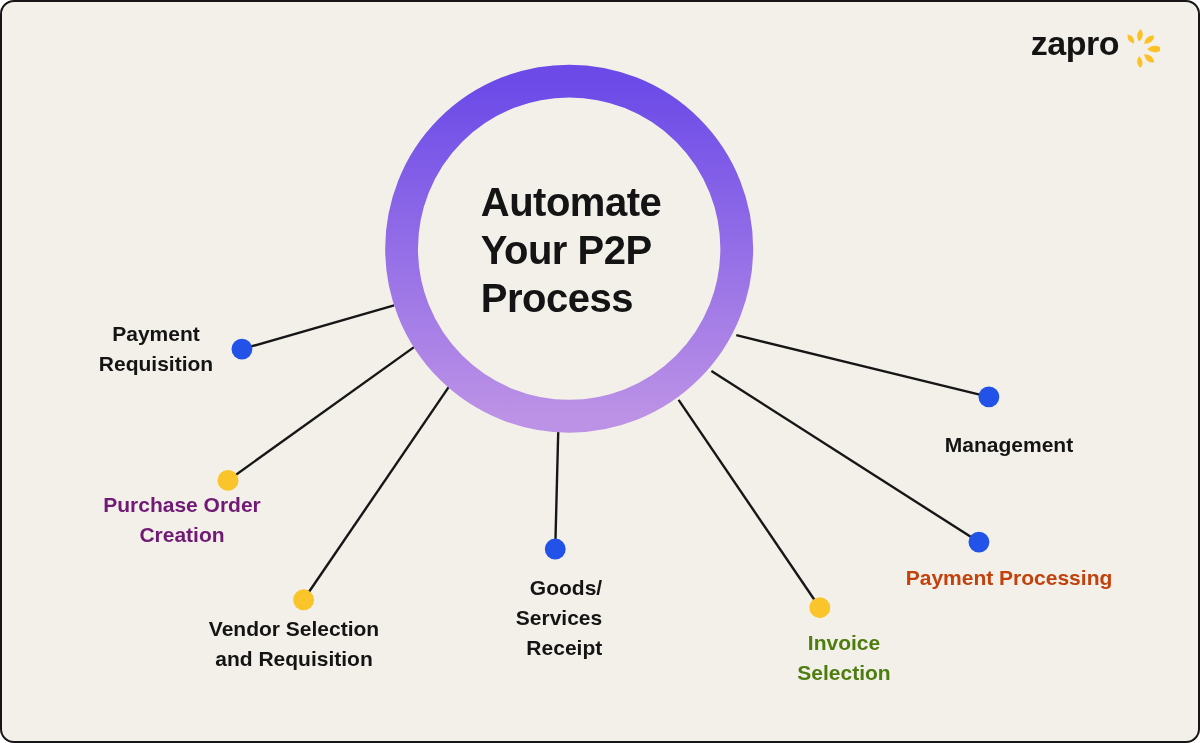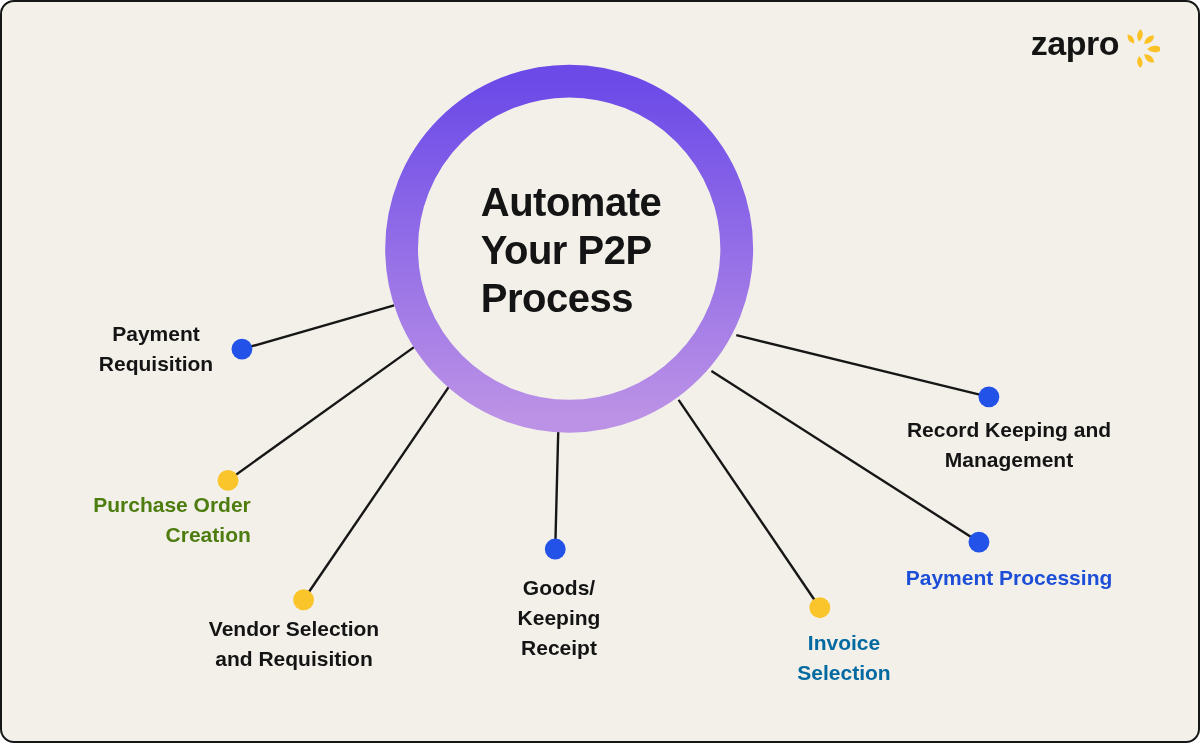--- a/index.html
+++ b/index.html
@@ -93,42 +93,41 @@
     <div>Automate</div>
     <div>Your P2P</div>
     <div>Process</div>
   </div>
 
   <div id="labels">
       <div class="node-label" style="left: 154px; top: 347px; color: rgb(20, 20, 20);">
         <div>Payment</div>
         <div>Requisition</div>
       </div>
-      <div class="node-label" style="left: 170px; top: 518px; color: #4d7c0f; text-align: right;">
+      <div class="node-label" style="left: 180px; top: 518px; color: #701a75;">
         <div>Purchase Order</div>
         <div>Creation</div>
       </div>
       <div class="node-label" style="left: 292px; top: 642px; color: rgb(20, 20, 20);">
         <div>Vendor Selection</div>
         <div>and Requisition</div>
       </div>
-      <div class="node-label" style="left: 557px; top: 616px; color: rgb(20, 20, 20);">
+      <div class="node-label" style="left: 557px; top: 616px; color: rgb(20, 20, 20); text-align: right;">
         <div>Goods/</div>
-        <div>Keeping</div>
+        <div>Services</div>
         <div>Receipt</div>
       </div>
-      <div class="node-label" style="left: 842px; top: 656px; color: #0369a1;">
+      <div class="node-label" style="left: 842px; top: 656px; color: #4d7c0f;">
         <div>Invoice</div>
         <div>Selection</div>
       </div>
-      <div class="node-label" style="left: 1007px; top: 576px; color: #1d4ed8;">
+      <div class="node-label" style="left: 1007px; top: 576px; color: #c2410c;">
         <div>Payment Processing</div>
       </div>
       <div class="node-label" style="left: 1007px; top: 443px; color: rgb(20, 20, 20);">
-        <div>Record Keeping and</div>
         <div>Management</div>
       </div>
     </div>
 
   <div class="logo">
     <span class="logo-text" style="color: rgb(20, 20, 20);">zapro</span>
     <svg class="sparkle" width="40" height="46" viewBox="0 0 40 46">
       <g transform="translate(18,23)">
         <path transform="rotate(-35) scale(0.85)" d="M0,-8 C3.5,-12 4.2,-17 0,-21 C-4.2,-17 -3.5,-12 0,-8 Z" fill="#FBC125"></path>
         <path transform="rotate(8) scale(0.95)" d="M0,-8 C3.5,-12 4.2,-17 0,-21 C-4.2,-17 -3.5,-12 0,-8 Z" fill="#FBC125"></path>

